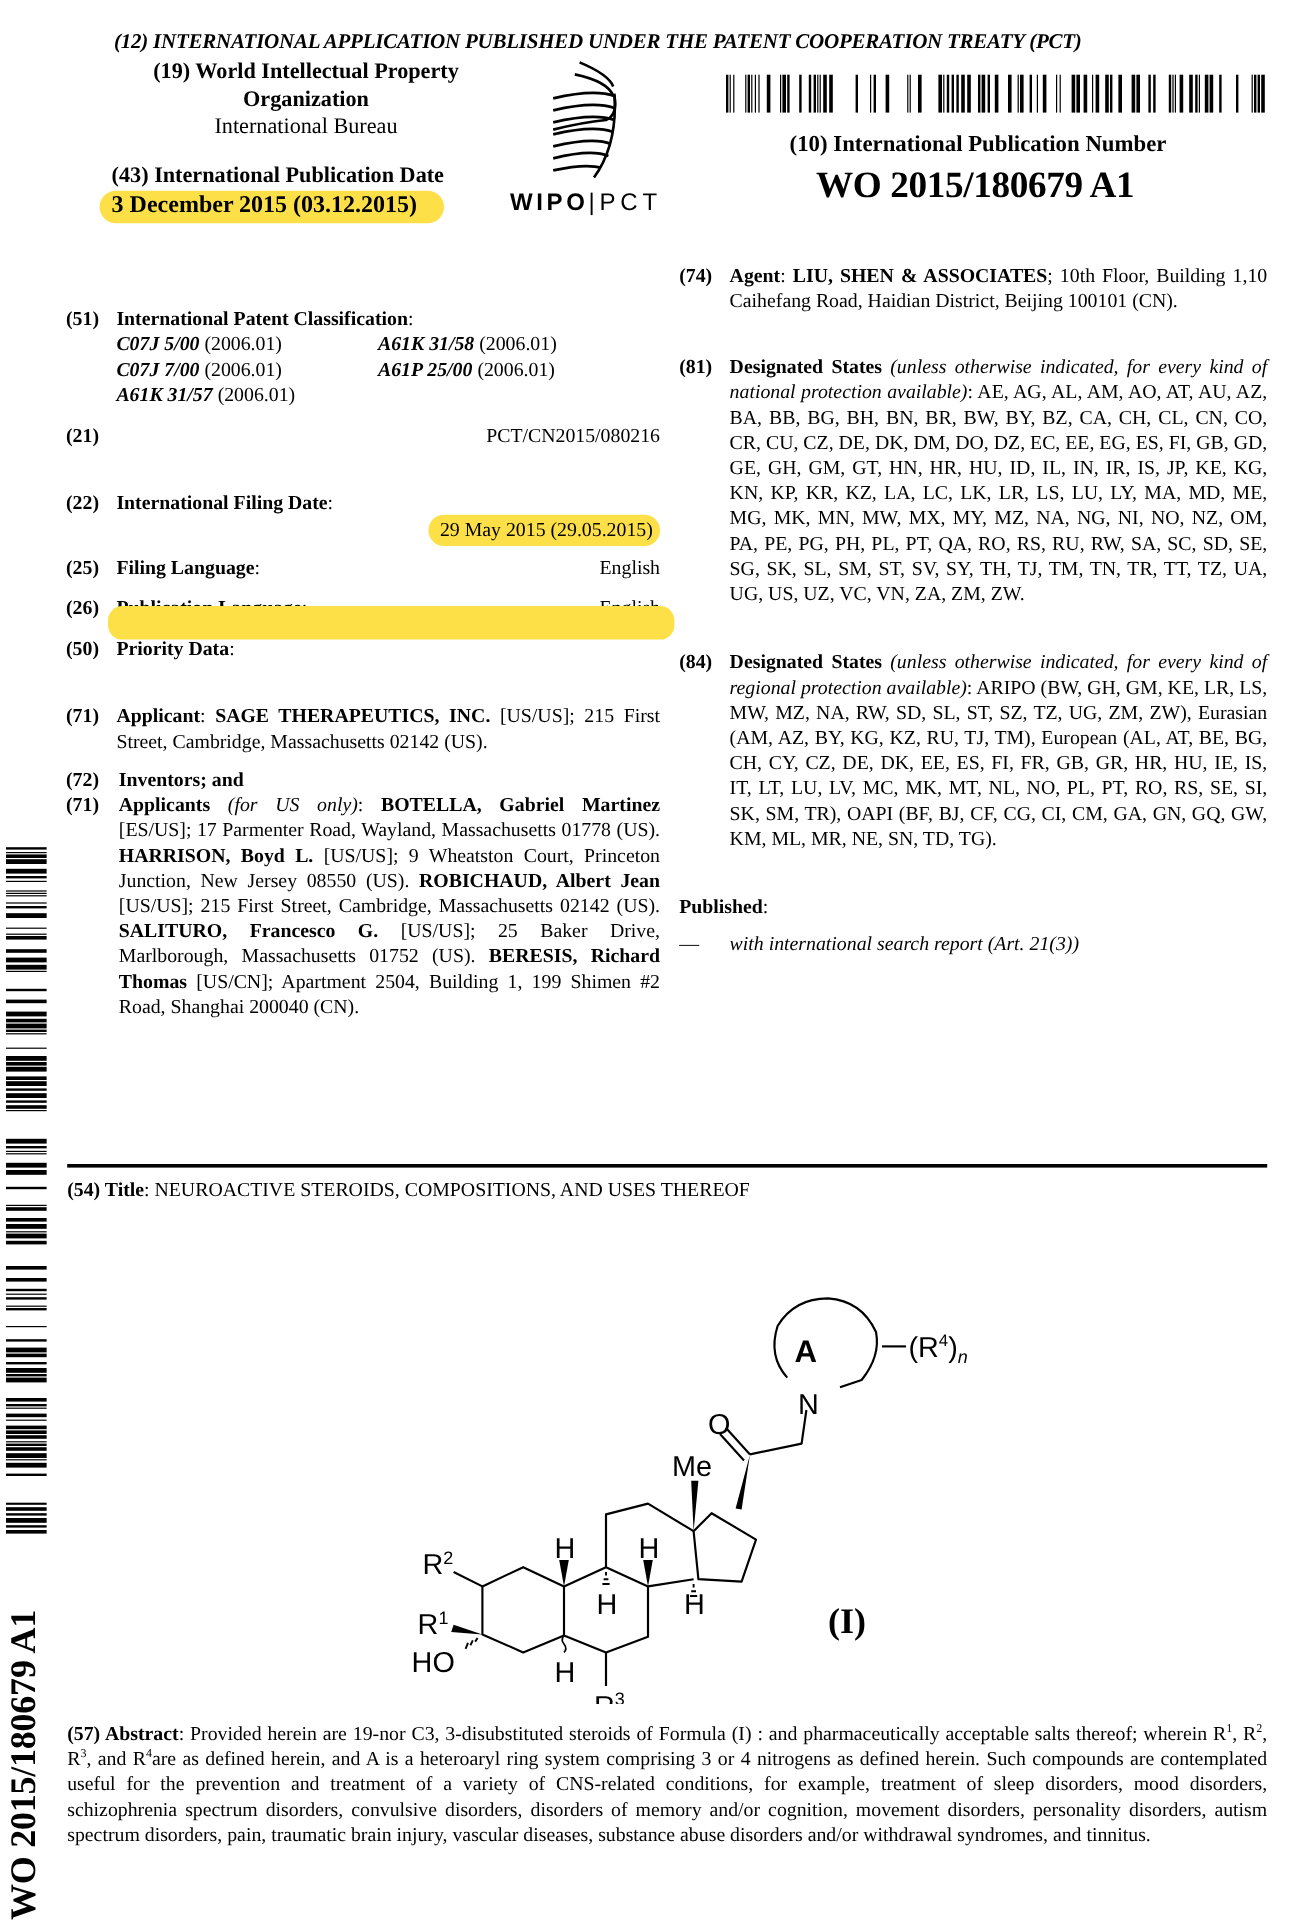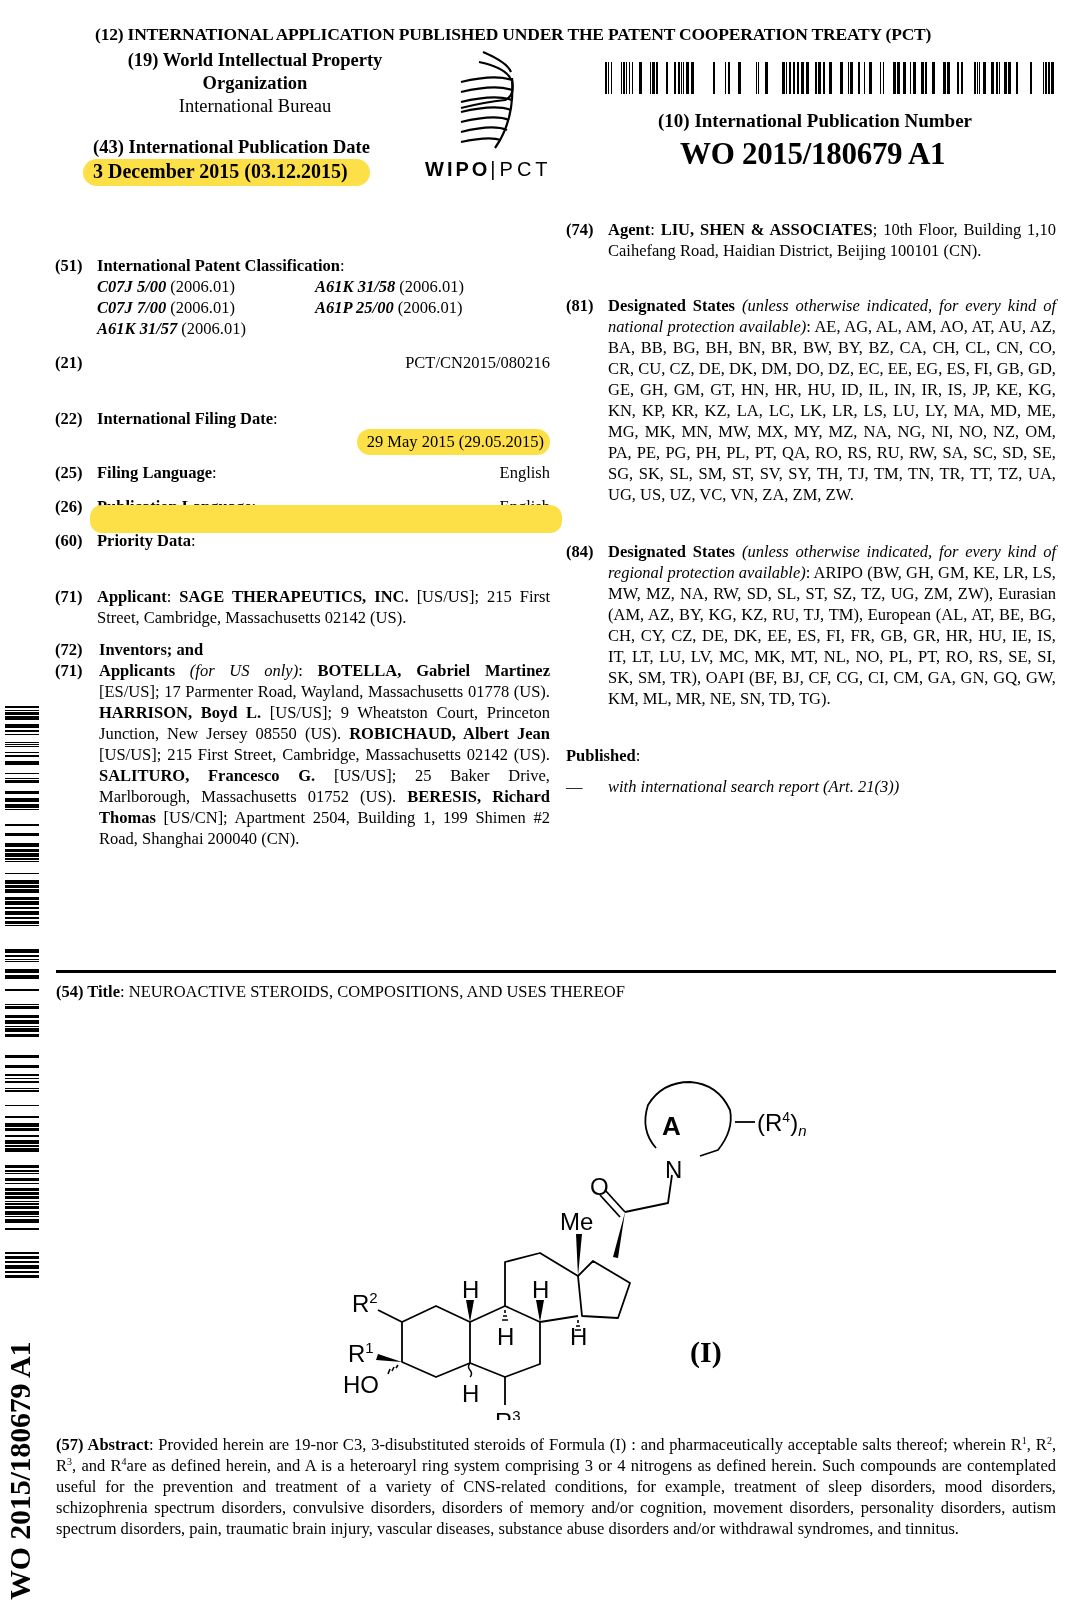--- a/index.html
+++ b/index.html
@@ -6,21 +6,21 @@
   html, body { width: 1092px; height: 1610px; background: #ffffff; overflow: hidden; }
   body { position: relative; font-family: "Liberation Serif", "DejaVu Serif", serif; color: #000; }
 
   .abs { position: absolute; }
   .b { font-weight: bold; }
   .i { font-style: italic; }
   .bi { font-weight: bold; font-style: italic; }
   .hl { background: #fde047; border-radius: 14px; }
 
   
-  #hdr-title { left: 95px; top: 24px; font-size: 17.5px; font-weight: bold; letter-spacing: -0.2px; white-space: nowrap; }
+  #hdr-title { left: 95px; top: 24px; font-size: 17.5px; font-weight: bold; letter-spacing: -0.2px; white-space: nowrap; font-style: italic; }
   #org { left: 90px; top: 49px; width: 330px; text-align: center; font-size: 18.5px; line-height: 23px; }
   #org .b { font-weight: bold; }
   #pubdate-label { left: 93px; top: 137px; font-size: 18.5px; font-weight: bold; white-space: nowrap; }
   #pubdate-val { left: 83px; top: 159px; padding: 1px 22px 3px 10px; font-size: 20px; font-weight: bold; white-space: nowrap; }
 
   #wipo-logo { left: 455px; top: 50px; width: 60px; height: 105px; }
   #wipo-text { left: 425px; top: 158px; font-family: "Liberation Sans", "DejaVu Sans", sans-serif; font-size: 20px; font-weight: bold; letter-spacing: 3px; white-space: nowrap; }
   #wipo-text .pct { font-weight: normal; letter-spacing: 4px; }
 
   #top-barcode { left: 605px; top: 62px; width: 450px; height: 32px; }
@@ -196,21 +196,21 @@
 <div class="abs col-l" style="top:460px;">
   <span class="code">(26)</span>
   <div class="body rowflex">
       <span><span class="b">Publication Language</span>:</span>
       <span>English</span>
     </div>
 </div>
 
 <div class="abs hl" style="left:90px;top:505px;width:472px;height:28px;border-radius:12px;"></div>
 <div class="abs col-l" style="top:494px;">
-  <span class="code">(60)</span>
+  <span class="code">(50)</span>
   <div class="body"><span class="b">Priority Data</span>:</div>
 </div>
 
 <div class="abs col-l" style="top:550px;">
   <span class="code">(71)</span>
   <div class="body"><span class="b">Applicant</span>: <span class="b">SAGE THERAPEUTICS, INC.</span><span> [US/US]; 215 First Street, Cambridge, Massachusetts 02142 (US).</span></div>
 </div>
 
 <div class="abs col-l" style="top:603px;">
   <span class="code">(72)</span>

